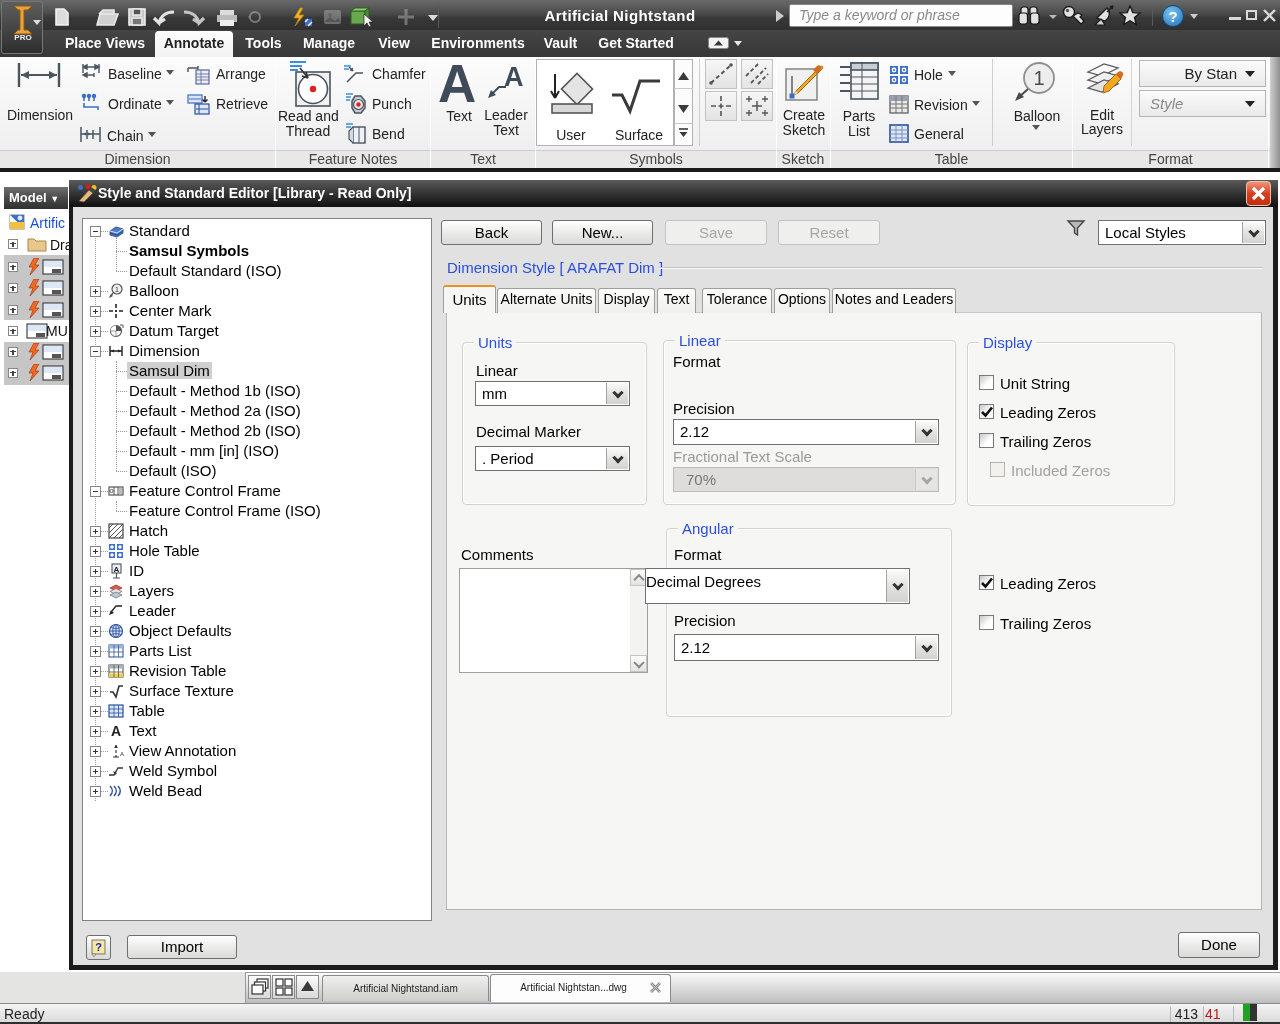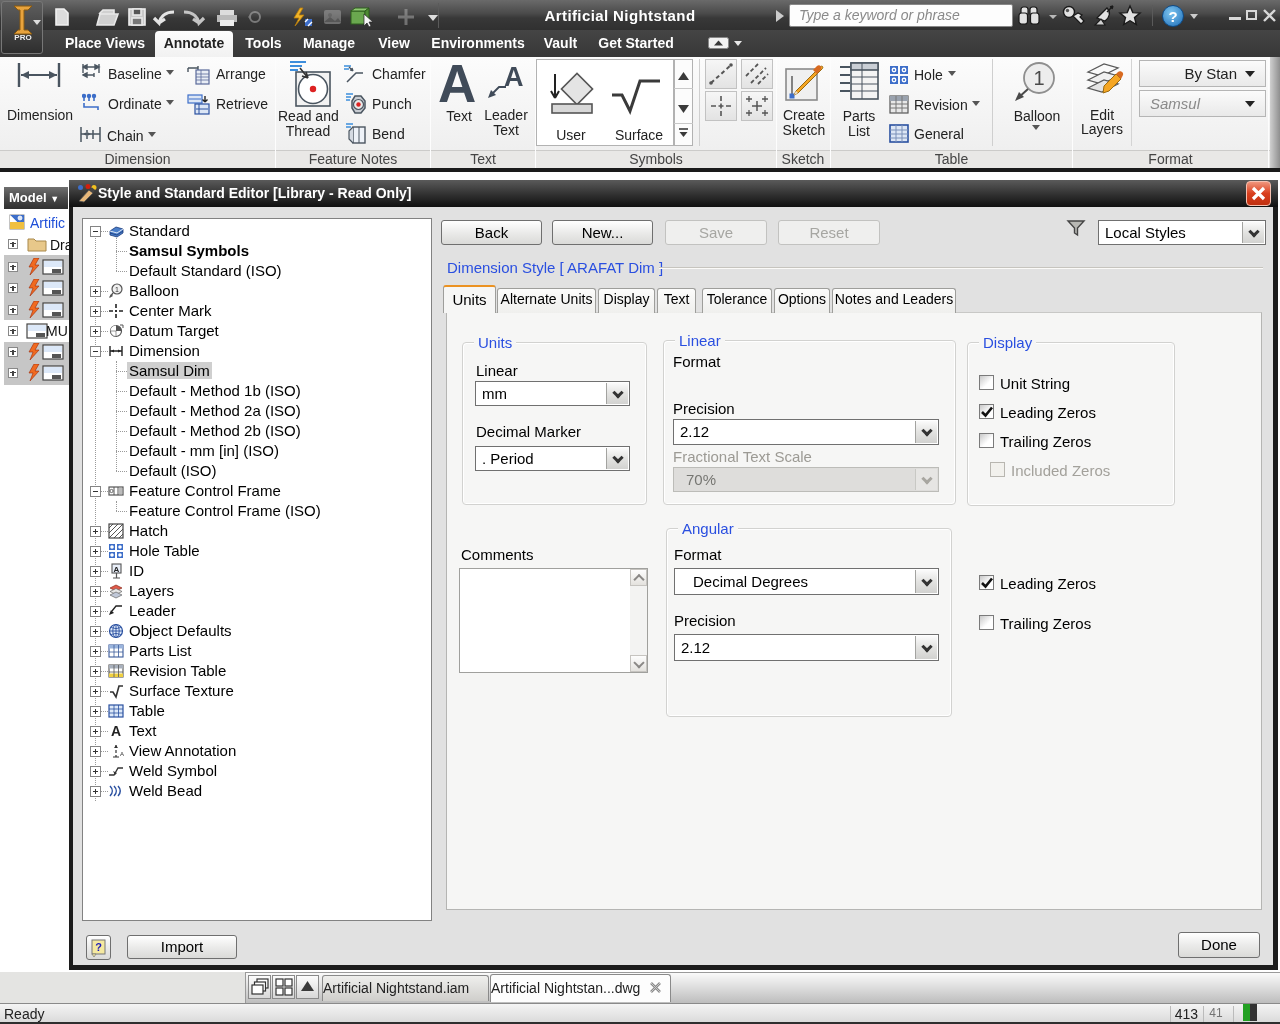--- a/index.html
+++ b/index.html
@@ -66,21 +66,21 @@
 .cblbl.gray { color:#a3a19b; }
 
 
 .dtab { position:absolute; top:108px; height:25px; background:linear-gradient(#fcfcfb,#efefed); border:1px solid #9e9e9b; border-bottom:none; border-radius:3px 3px 0 0; font-size:14px; text-align:center; color:#000; white-space:nowrap; overflow:hidden; }
 #dtabactive { position:absolute; left:374px; top:105px; width:53px; height:28px; background:#f6f6f5; border:1px solid #9e9e9b; border-bottom:none; border-top:2px solid #eb9222; border-radius:3px 3px 0 0; font-size:15px; text-align:center; color:#000; line-height:25px; }
 #dpage { position:absolute; left:377px; top:132px; width:816px; height:598px; background:#f6f6f5; border:1px solid #b5b5b3; border-top:1px solid #c8c8c6; }
 
 
 #tabbar { left:0; top:972px; width:1280px; height:31px; background:linear-gradient(#fafafa,#d6d6d6 60%,#bdbdbd); border-top:1px solid #9a9a9a; }
 #statusbar { left:0; top:1003px; width:1280px; height:21px; background:linear-gradient(#f4f4f4,#d8d8d8); border-top:1px solid #8a8a8a; font-size:14px; color:#222; }
-.doctab { position:absolute; font-size:14px; color:#222; }
+.doctab { position:absolute; font-size:10px; color:#222; text-align:center; }
 </style>
 </head>
 <body>
 <div id="root">
   <div class="ab" id="titlebar"></div>
   <div class="ab" id="tabrow"></div>
   <div class="ab" id="appbtn"></div>
   <div class="ab" id="ribbon"></div>
   <div class="ab" id="riblabels"></div>
   <div class="ab" id="ribbottom"></div>
@@ -385,21 +385,21 @@
       <path d="M6 18 L22 10 L36 14 L20 22 Z" fill="#f0f0f0"></path>
       <path d="M6 26 L22 18 L36 22 L20 30 Z" fill="#e4e4e4"></path>
     </g>
     <path d="M22 24 L34 12 L39 17 L27 29 L21 31 Z" fill="#f5a623" stroke="#9a6a10" stroke-width="1"></path>
     <path d="M34 12 L39 17 L41 13 C42 10 38 8 36 10 Z" fill="#d86a20"></path>
   </svg>
   <div class="rlblc" style="left:1080px;top:107px;width:44px">Edit</div>
   <div class="rlblc" style="left:1074px;top:121px;width:56px">Layers</div>
   <div class="ab" style="left:1139px;top:60px;width:127px;height:27px;background:linear-gradient(#fbfbfb,#e9e9e9);border:1px solid #b5b5b5;font-size:15px;color:#222;line-height:25px;text-align:right;padding-right:28px">By Stan​</div>
   <div class="caret" style="left:1245px;top:71px;border-top-color:#222;border-left-width:5px;border-right-width:5px;border-top-width:6px"></div>
-  <div class="ab" style="left:1139px;top:90px;width:127px;height:27px;background:linear-gradient(#fbfbfb,#e9e9e9);border:1px solid #b5b5b5;font-size:15px;font-style:italic;color:#8a8a8a;line-height:25px;padding-left:10px">Samsul</div>
+  <div class="ab" style="left:1139px;top:90px;width:127px;height:27px;background:linear-gradient(#fbfbfb,#e9e9e9);border:1px solid #b5b5b5;font-size:15px;font-style:italic;color:#8a8a8a;line-height:25px;padding-left:10px">Style</div>
   <div class="caret" style="left:1245px;top:101px;border-top-color:#222;border-left-width:5px;border-right-width:5px;border-top-width:6px"></div>
 
   <div class="ab" id="modelhdr">Model <span style="font-size:9px">▼</span></div>
   <div class="ab" style="left:4px;top:209px;width:65px;height:763px;background:#fff"></div>
   <div class="mrow-gray" style="top:255px;height:65px"></div>
   <div class="mrow-gray" style="top:342px;height:43px"></div>
   <svg class="ab" style="left:9px;top:214px" width="17" height="16" viewBox="0 0 17 16">
     <rect x="1" y="1" width="14" height="14" fill="#fff" stroke="#888"></rect>
     <path d="M1 8 L15 8 L15 15 L1 15 Z" fill="#f0c040"></path>
     <path d="M1 1 L15 1 L15 8 L8 8 Z" fill="#3d6ec9"></path>
@@ -770,21 +770,21 @@
         <span class="chev" style="transform:translate(-50%,-30%) rotate(-135deg);border-width:2px;border-color:#8a8886"></span>
       </div>
     <div class="ab" style="left:561px;top:475px;width:17px;height:17px;background:linear-gradient(#fdfdfd,#e4e2de);border:1px solid #c6c4c0">
         <span class="chev" style="border-width:2px;border-color:#8a8886"></span>
       </div>
 
     <div class="grp" style="left:597px;top:348px;width:286px;height:189px">
         <span class="grplbl">Angular</span>
       </div>
     <div class="flbl" style="left:605px;top:366px">Format</div>
-    <div class="combo" style="left:605px;top:388px;width:265px;height:27px;line-height:25px;padding-left:18px">Decimal Degrees<span class="cbtn">
+    <div class="combo" style="left:576px;top:388px;width:265px;height:36px;line-height:25px;padding-left:0">Decimal Degrees<span class="cbtn">
           <span class="chev"></span>
         </span></div>
     <div class="flbl" style="left:605px;top:432px">Precision</div>
     <div class="combo" style="left:605px;top:454px;width:265px;height:27px;line-height:25px;padding-left:6px">2.12<span class="cbtn">
           <span class="chev"></span>
         </span></div>
 
     <div class="cb" style="left:910px;top:395px"><svg width="14" height="14" viewBox="0 0 14 14">
           <path d="M2 7 L5.5 10.5 L12 2.5" stroke="#111" stroke-width="2.6" fill="none"></path>
         </svg></div>
@@ -825,18 +825,18 @@
   <div class="doctab" style="left:490px;top:974px;width:181px;height:28px;background:#fdfdfd;border:1px solid #8a8a8a;border-bottom:none;border-radius:3px 3px 0 0;line-height:26px;padding-right:14px">Artificial Nightstan...dwg</div>
   <svg class="ab" style="left:650px;top:982px" width="11" height="11" viewBox="0 0 11 11">
     <path d="M1 1 L10 10 M10 1 L1 10" stroke="#8a8a8a" stroke-width="2.6"></path>
     <path d="M1 1 L10 10 M10 1 L1 10" stroke="#c8c8c8" stroke-width="1"></path>
   </svg>
 
   <div class="ab" style="left:4px;top:1006px;font-size:14px;color:#222">Ready</div>
   <div class="ab" style="left:1170px;top:1006px;width:1px;height:16px;background:#bbb"></div>
   <div class="ab" style="left:1162px;top:1006px;width:36px;font-size:14px;color:#222;text-align:right">413</div>
   <div class="ab" style="left:1203px;top:1006px;width:1px;height:16px;background:#bbb"></div>
-  <div class="ab" style="left:1205px;top:1006px;width:22px;font-size:12px;color:#737373;text-align:center">41</div>
+  <div class="ab" style="left:1205px;top:1006px;width:22px;font-size:14px;color:#b91c1c;text-align:left">41</div>
   <div class="ab" style="left:1233px;top:1006px;width:1px;height:16px;background:#bbb"></div>
   <div class="ab" style="left:1243px;top:1004px;width:7px;height:17px;background:#22a022"></div>
   <div class="ab" style="left:1250px;top:1004px;width:7px;height:17px;background:#333"></div>
   <div class="ab" style="left:0;top:1022px;width:1280px;height:2px;background:#2e2e2e"></div>
 </div>
 
 </body></html>

